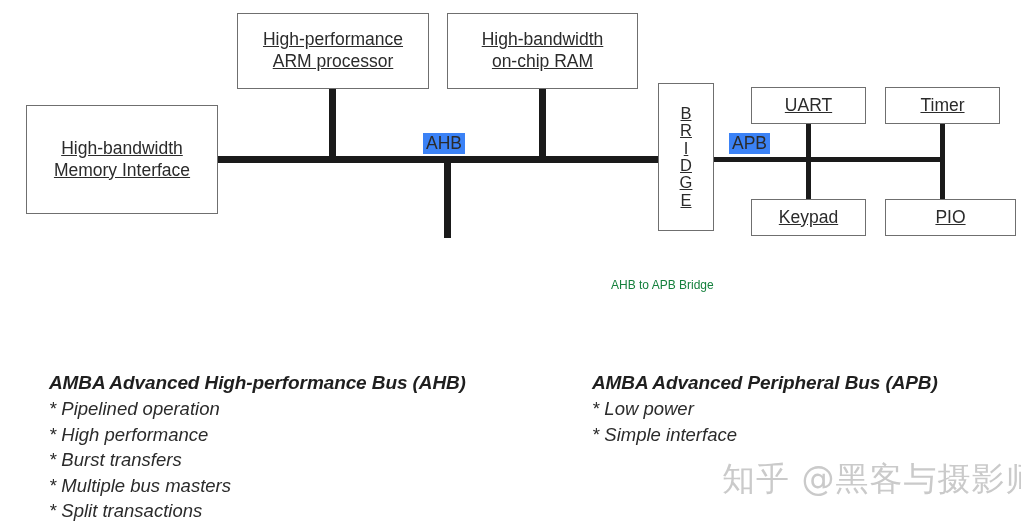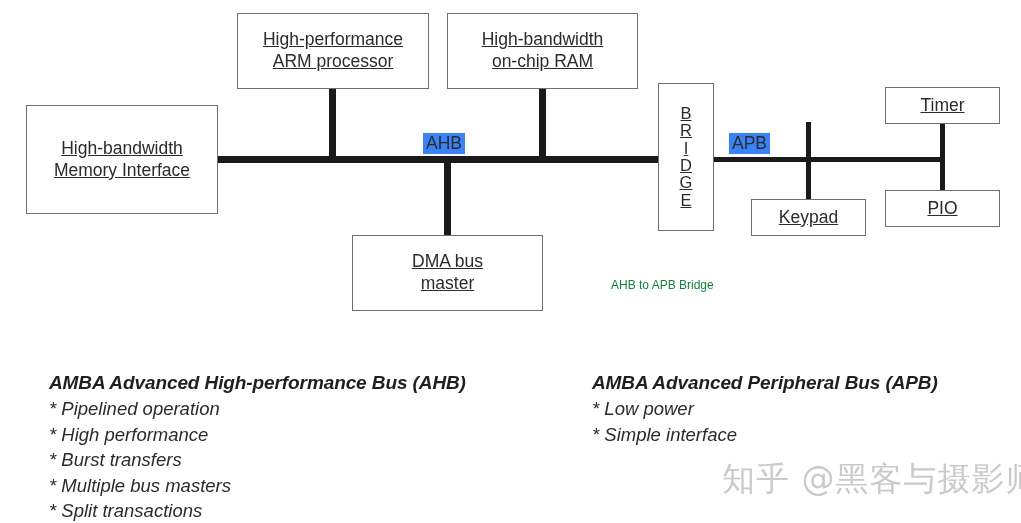--- a/index.html
+++ b/index.html
@@ -44,21 +44,21 @@
 
   
   #node-memory      { left: 26px;  top: 105px; width: 192px; height: 109px; font-size: 17.5px; }
   #node-arm         { left: 237px; top: 13px;  width: 192px; height: 76px;  font-size: 17.5px; }
   #node-ram         { left: 447px; top: 13px;  width: 191px; height: 76px;  font-size: 17.5px; }
   #node-dma         { left: 352px; top: 235px; width: 191px; height: 76px;  font-size: 17.5px; }
   #node-bridge      { left: 658px; top: 83px;  width: 56px;  height: 148px; font-size: 16.5px; }
   #node-uart        { left: 751px; top: 87px;  width: 115px; height: 37px;  font-size: 17.5px; }
   #node-keypad      { left: 751px; top: 199px; width: 115px; height: 37px;  font-size: 17.5px; }
   #node-timer       { left: 885px; top: 87px;  width: 115px; height: 37px;  font-size: 17.5px; }
-  #node-pio         { left: 885px; top: 190px; width: 115px; height: 37px;  font-size: 17.5px; }
+  #node-pio         { left: 885px; top: 199px; width: 131px; height: 37px;  font-size: 17.5px; }
 
   
   #node-bridge .label {
     display: flex;
     flex-direction: column;
     align-items: center;
     justify-content: center;
     line-height: 1.05;
     letter-spacing: 0;
   }
@@ -180,38 +180,35 @@
     </span>
   </div>
 
   <div class="node" id="node-ram">
     <span class="label">
       <span>High-bandwidth</span><br>
       <span>on-chip RAM</span>
     </span>
   </div>
 
-  <div class="node" id="node-dma">
-    <span class="label">
-      <span>DMA bus</span><br>
-      <span>master</span>
-    </span>
-  </div>
 
   <div class="node" id="node-bridge">
     <span class="label" id="bridge-letters">
         <span>B</span>
         <span>R</span>
         <span>I</span>
         <span>D</span>
         <span>G</span>
         <span>E</span>
       </span>
   </div>
 
+  <div class="node" id="node-uart">
+    <span class="label">UART</span>
+  </div>
 
   <div class="node" id="node-keypad">
     <span class="label">Keypad</span>
   </div>
 
   <div class="node" id="node-timer">
     <span class="label">Timer</span>
   </div>
 
   <div class="node" id="node-pio">

